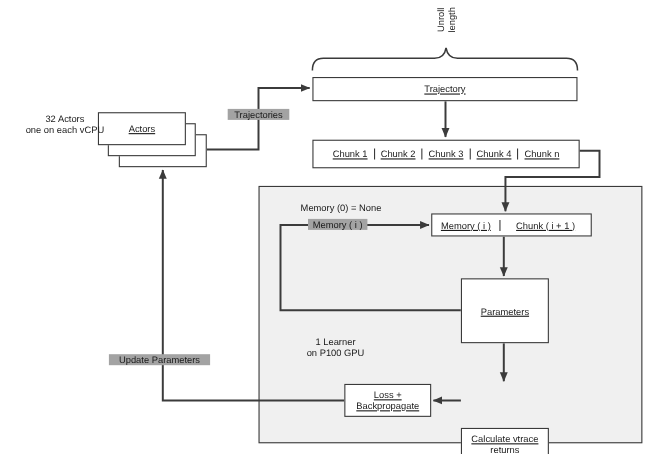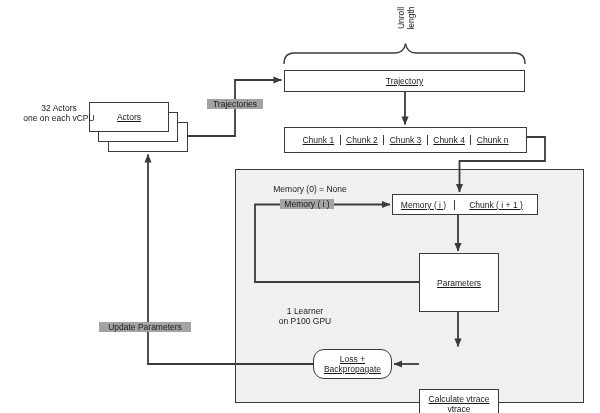--- a/index.html
+++ b/index.html
@@ -122,25 +122,25 @@
   </div>
 
   <div class="abs lbl note" style="left:263px;top:306px;width:84px;">
     <div>1 Learner</div>
     <div>on P100 GPU</div>
   </div>
 
   <div class="abs box boxes" style="left:419px;top:349px;width:80px;height:30px;margin-top:40px;">
     <div>
       <div>Calculate vtrace</div>
-      <div>vtrace</div>
+      <div>returns</div>
     </div>
   </div>
 
-  <div class="abs box boxes" style="left:313px;top:349px;width:79px;height:30px;border-radius:11px;">
+  <div class="abs box boxes" style="left:313px;top:349px;width:79px;height:30px;">
     <div>
       <div>Loss +</div>
       <div>Backpropagate</div>
     </div>
   </div>
 
   <div class="abs lbl edge-lbl" style="left:99px;top:309px;width:92px;margin-top:13px;">
     <span>Update Parameters</span>
   </div>
 

